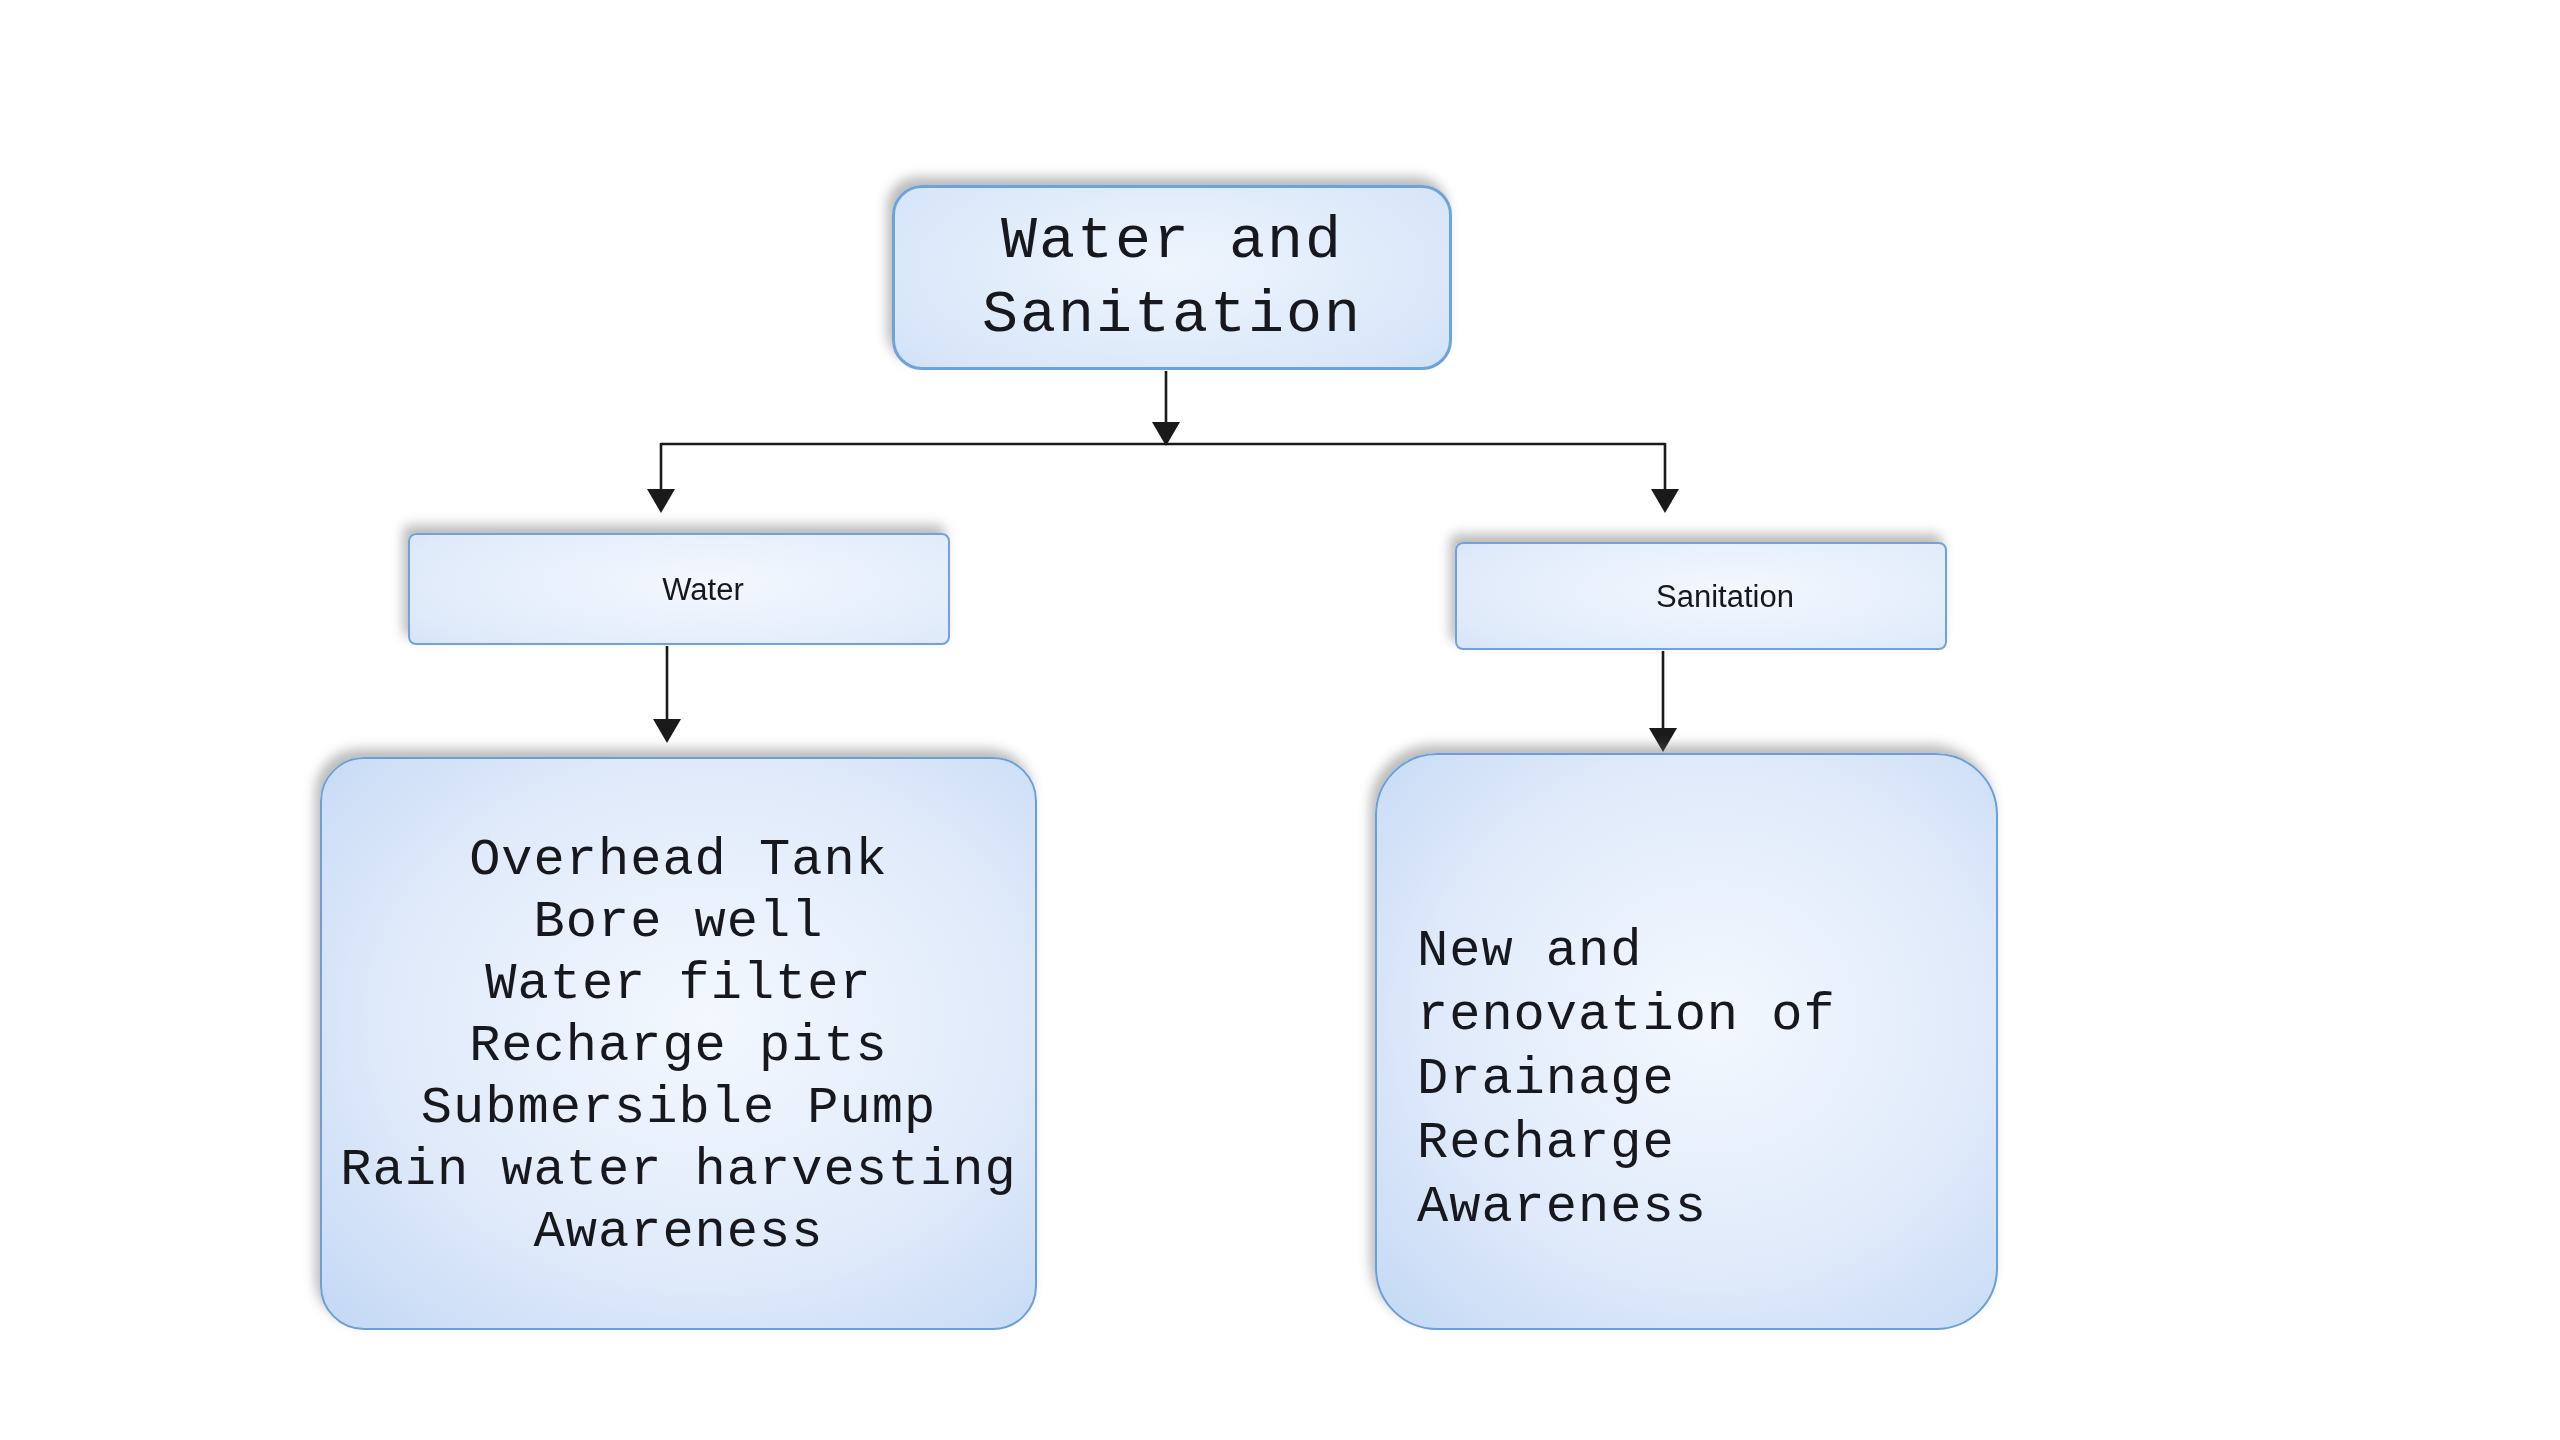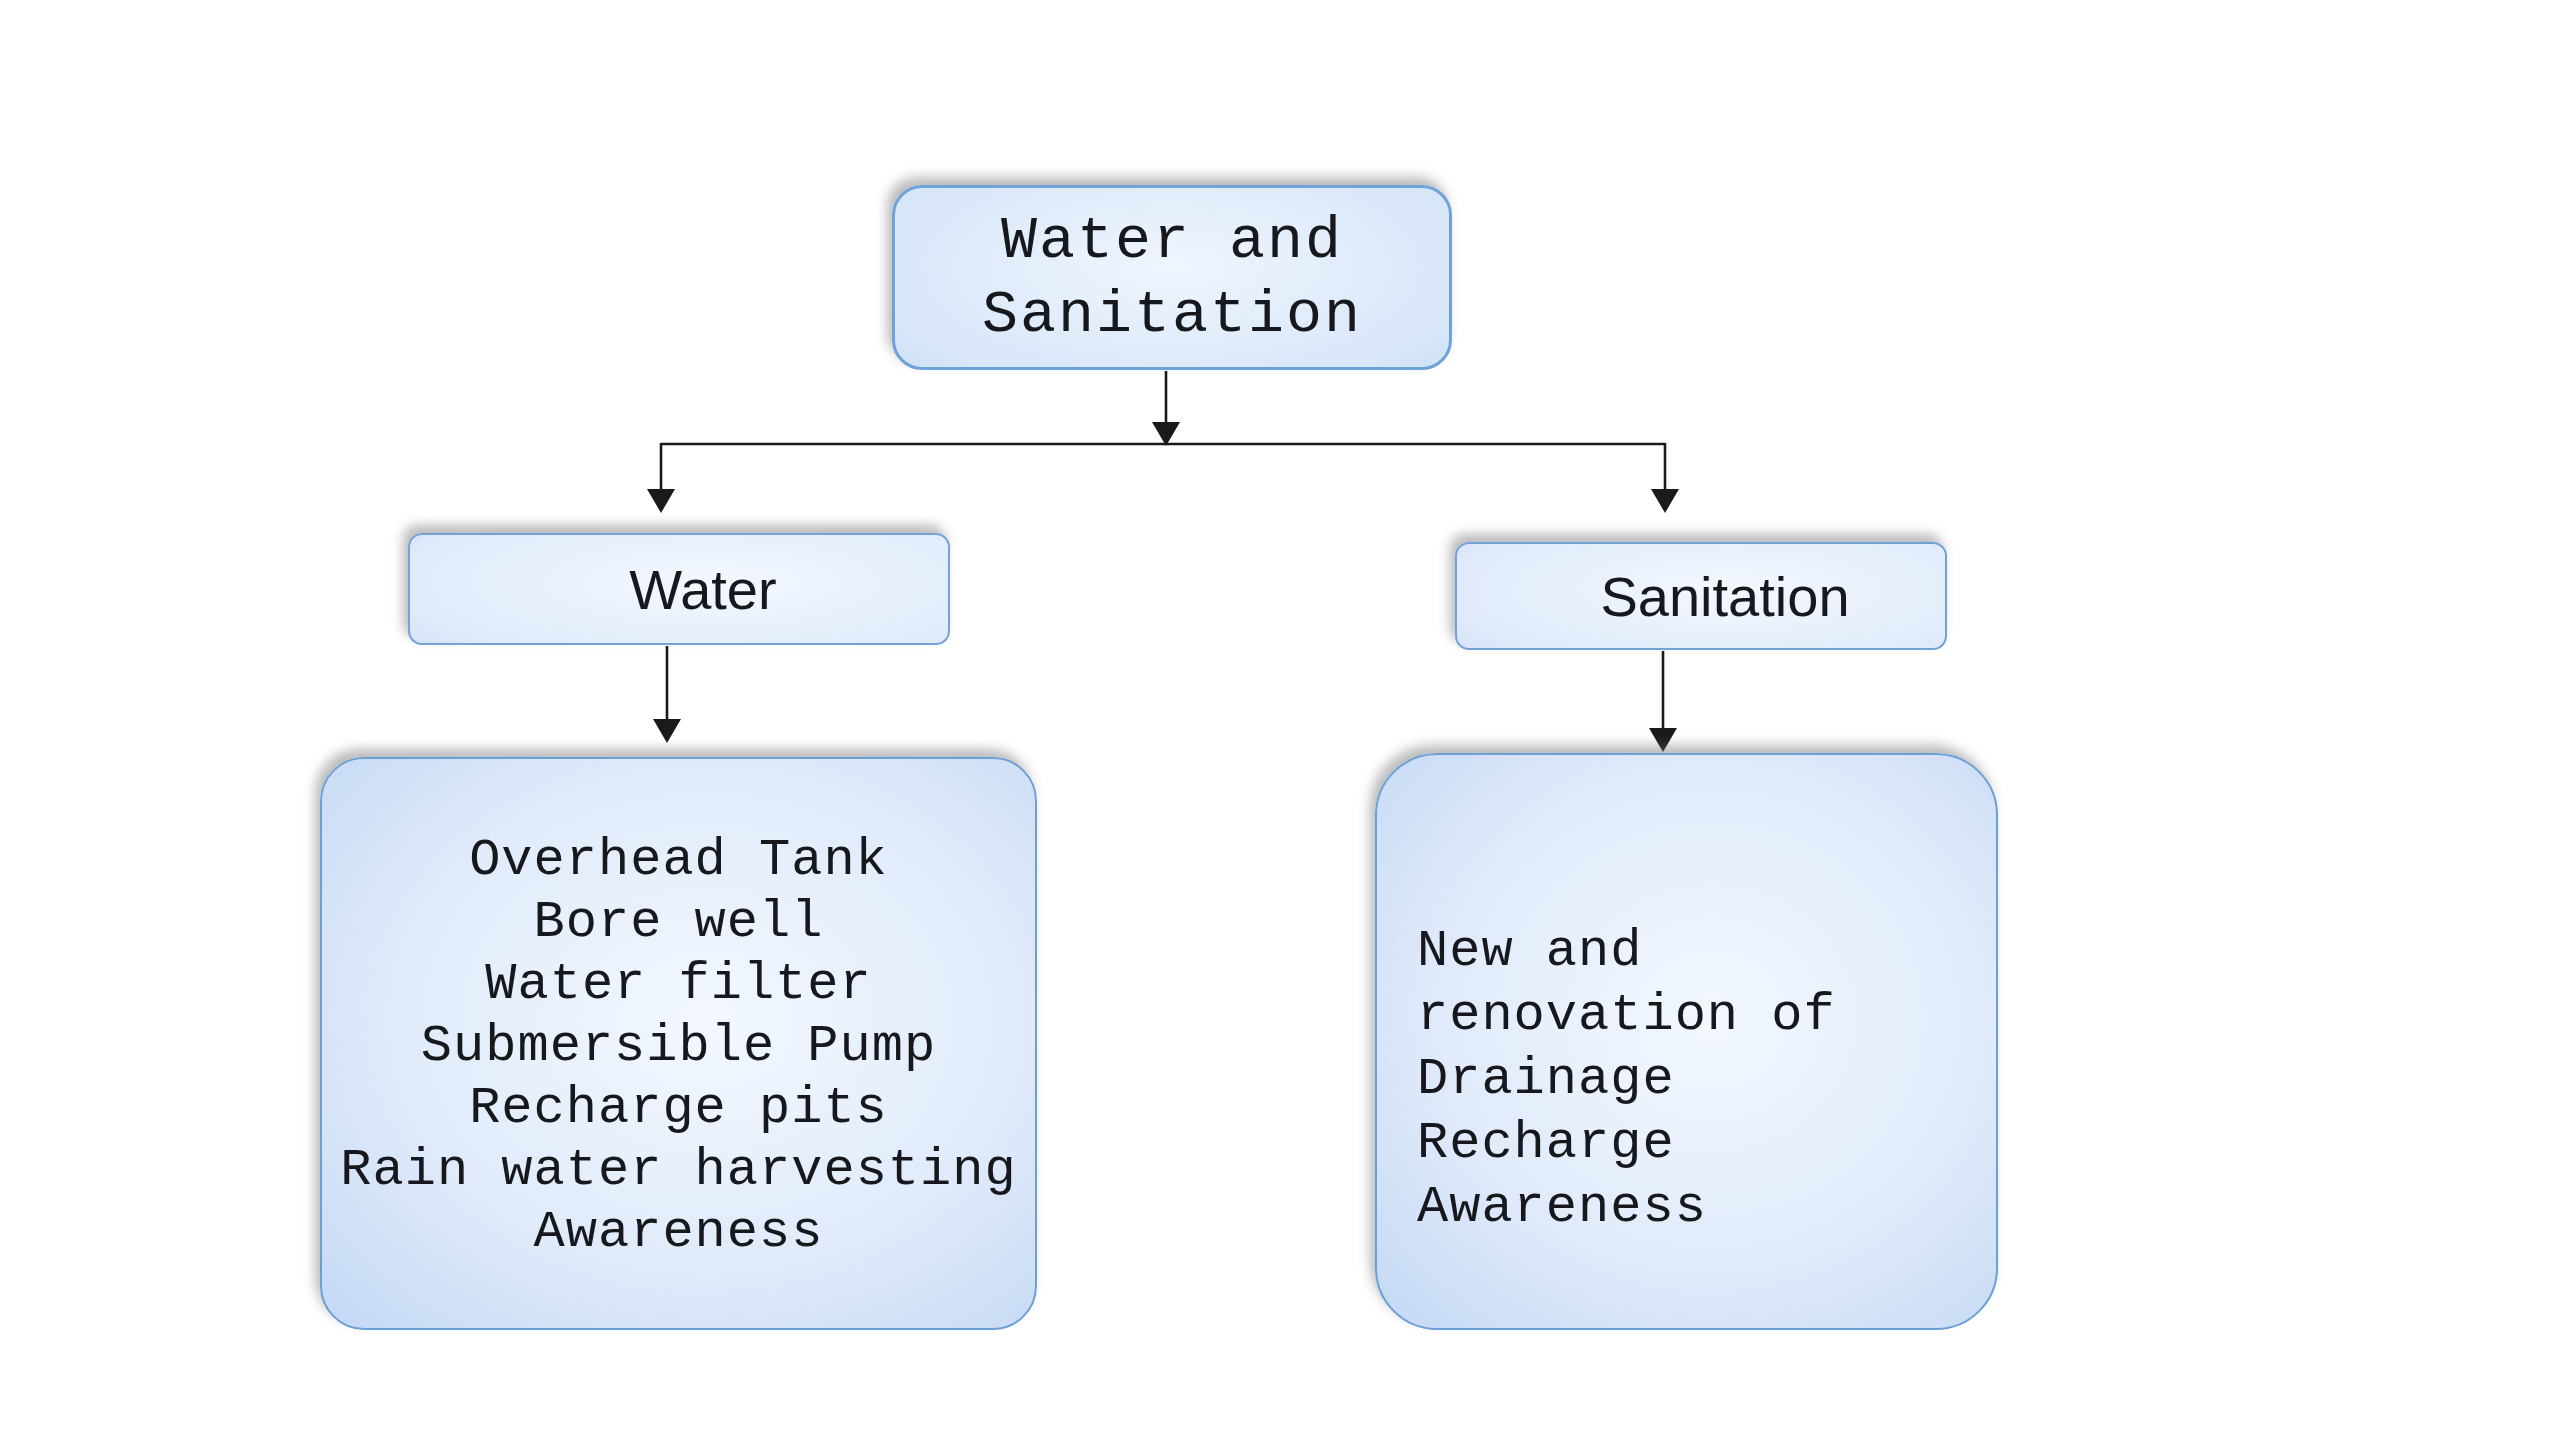--- a/index.html
+++ b/index.html
@@ -30,25 +30,25 @@
     border:3px solid #6ea3da;border-radius:30px;
     background:radial-gradient(ellipse 115% 150% at 50% 44%,
                #eff5fd 0%, #d8e6f9 48%, #a7c6ef 100%);
     font-size:60px;line-height:74px;letter-spacing:2px;
     white-space:pre-line;
     text-align:center;
   }
 
   
   .node-branch{
-    border:2px solid #74a2d8;border-radius:14px;
+    border:2px solid #74a2d8;border-radius:8px;
     background:radial-gradient(ellipse 130% 170% at 56% 44%,
                #f4f8fe 0%, #dfeafa 45%, #a8c5ef 100%);
     font-family:"Liberation Sans","DejaVu Sans",sans-serif;
-    font-size:56px;line-height:45px;padding-left:48px;
+    font-size:31px;line-height:45px;padding-left:48px;
   }
   .node-branch-water{left:408px;top:533px;width:542px;height:112px;}
   .node-branch-sanitation{left:1455px;top:542px;width:492px;height:108px;}
 
   
   .node-detail{
     border:2px solid #6b9fd6;
     background:radial-gradient(ellipse 105% 105% at 54% 46%,
                #f3f8fe 0%, #e0eafa 42%, #a9c8f0 100%);
     font-size:52px;line-height:62px;letter-spacing:1px;
@@ -111,22 +111,22 @@
   </div>
 
   <div class="node node-branch node-branch-sanitation">
     <span>Sanitation</span>
   </div>
 
   <div class="node node-detail node-detail-water">
     <div class="detail-line">Overhead Tank</div>
     <div class="detail-line">Bore well</div>
     <div class="detail-line">Water filter</div>
+    <div class="detail-line">Recharge pits</div>
     <div class="detail-line">Submersible Pump</div>
-    <div class="detail-line">Recharge pits</div>
     <div class="detail-line">Rain water harvesting</div>
     <div class="detail-line">Awareness</div>
   </div>
 
   <div class="node node-detail node-detail-sanitation">
     <div class="detail-line">New and</div>
     <div class="detail-line">renovation of</div>
     <div class="detail-line">Drainage</div>
     <div class="detail-line">Recharge</div>
     <div class="detail-line">Awareness</div>

